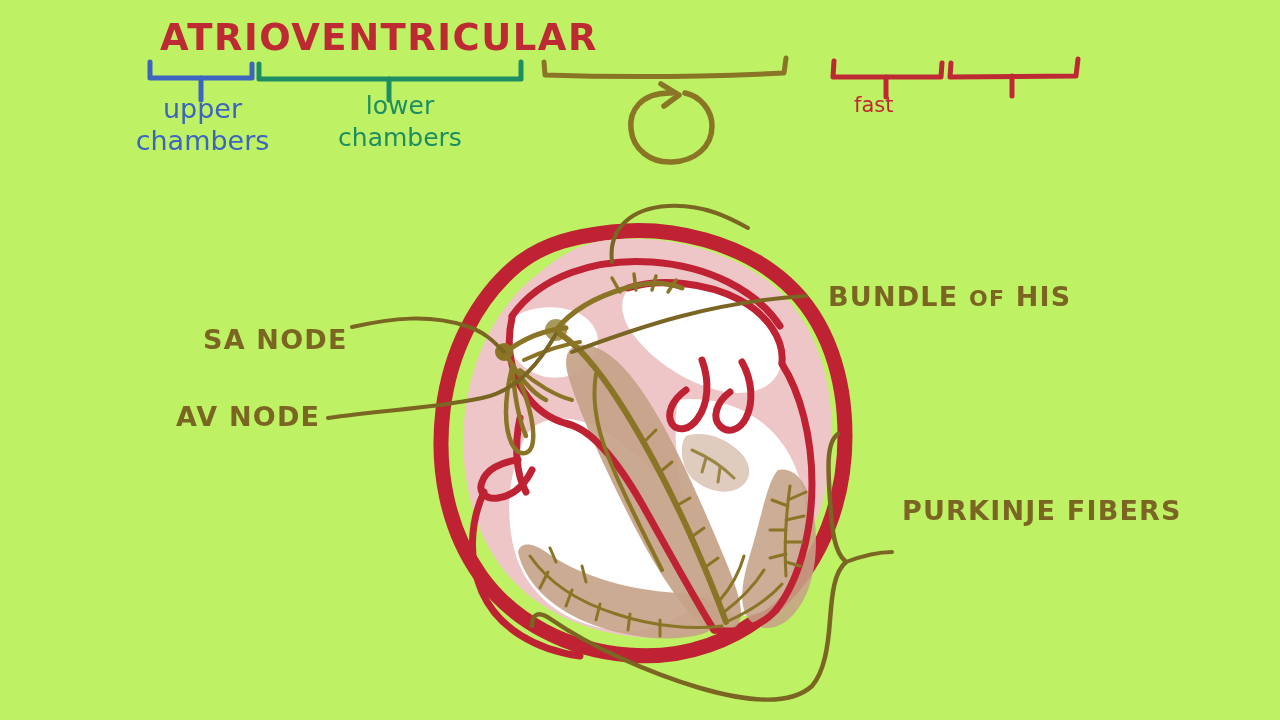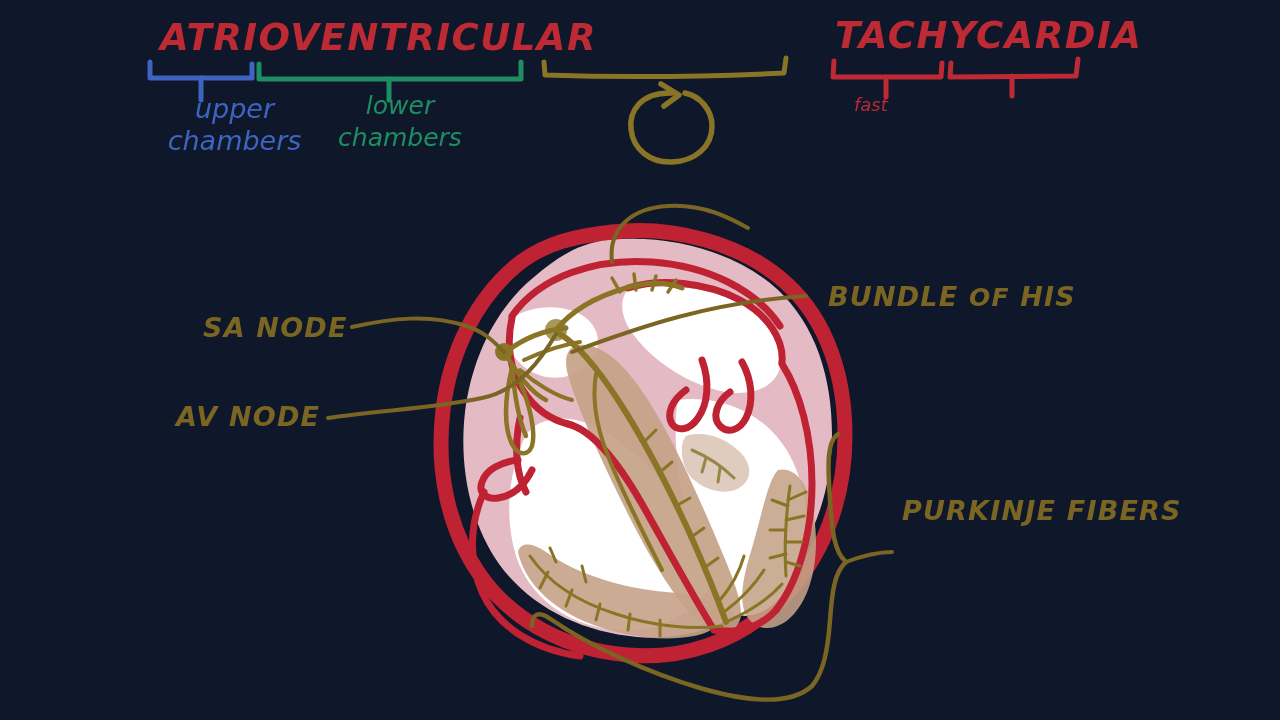--- a/index.html
+++ b/index.html
@@ -12,22 +12,21 @@
     width: 1280px;
     height: 720px;
     overflow: hidden;
     font-family: "DejaVu Sans", sans-serif;
     position: relative;
   }
   #stage {
     position: relative;
     width: 1280px;
     height: 720px;
-    background: #0f172a;
-    font-style: italic;
+    background: #bef264;
   }
   svg.layer {
     position: absolute;
     left: 0;
     top: 0;
     width: 1280px;
     height: 720px;
   }
   .hand-text {
     position: absolute;
@@ -41,42 +40,41 @@
     font-weight: bold;
     letter-spacing: 1.5px;
     color: #BE2A33;
   }
   
   .sub-blue {
     color: #3D64BE;
     font-size: 27px;
     line-height: 32px;
     text-align: center;
-    margin-left: 32px;
   }
   .sub-green {
     color: #1E8E62;
     font-size: 25px;
     line-height: 32px;
     text-align: center;
   }
   .sub-red {
     color: #BE2A33;
-    font-size: 18px;
+    font-size: 21px;
     line-height: 32px;
   }
   
   .diagram-label {
     color: #7A6523;
     font-size: 27px;
     font-weight: bold;
     letter-spacing: 1.2px;
   }
   .diagram-label .sm {
-    font-size: 25px;
+    font-size: 22px;
   }
 </style>
 </head>
 <body>
 
 <div id="stage">
 
   <svg class="layer" viewBox="0 0 1280 720">
 
     <g>
@@ -106,21 +104,20 @@
     <g>
       <path d="M672,93 C640,92 629,112 631,129 C633,150 651,163 672,162
                C695,161 712,147 712,126 C712,110 700,96 685,93" fill="none" stroke="#8A7526" stroke-width="5.5" stroke-linecap="round"></path>
       <path d="M661,84 L679,95 L664,106" fill="none" stroke="#8A7526" stroke-width="5.5" stroke-linecap="round" stroke-linejoin="round"></path>
     </g>
   </svg>
 
   <div class="hand-text title-word" style="left:160px; top:16px;">ATRIOVENTRICULAR</div>
 
 
-  <div class="hand-text title-word" style="left:835px; top:14px;">TACHYCARDIA</div>
 
   <div class="hand-text sub-blue" style="left:135px; top:93px; width:135px;">
     <div>upper</div>
     <div>chambers</div>
   </div>
 
   <div class="hand-text sub-green" style="left:325px; top:90px; width:150px;">
     <div>lower</div>
     <div>chambers</div>
   </div>
@@ -344,19 +341,19 @@
     </g>
   </svg>
 
 
   <div class="hand-text diagram-label" style="left:828px; top:281px;">
     <span>BUNDLE</span>
     <span class="sm">OF</span>
     <span>HIS</span>
   </div>
 
-  <div class="hand-text diagram-label" style="left:203px; top:312px;">SA NODE</div>
+  <div class="hand-text diagram-label" style="left:203px; top:324px;">SA NODE</div>
 
   <div class="hand-text diagram-label" style="left:902px; top:495px;">PURKINJE FIBERS</div>
 
   <div class="hand-text diagram-label" style="left:176px; top:401px;">AV NODE</div>
 
 </div>
 
 </body></html>

